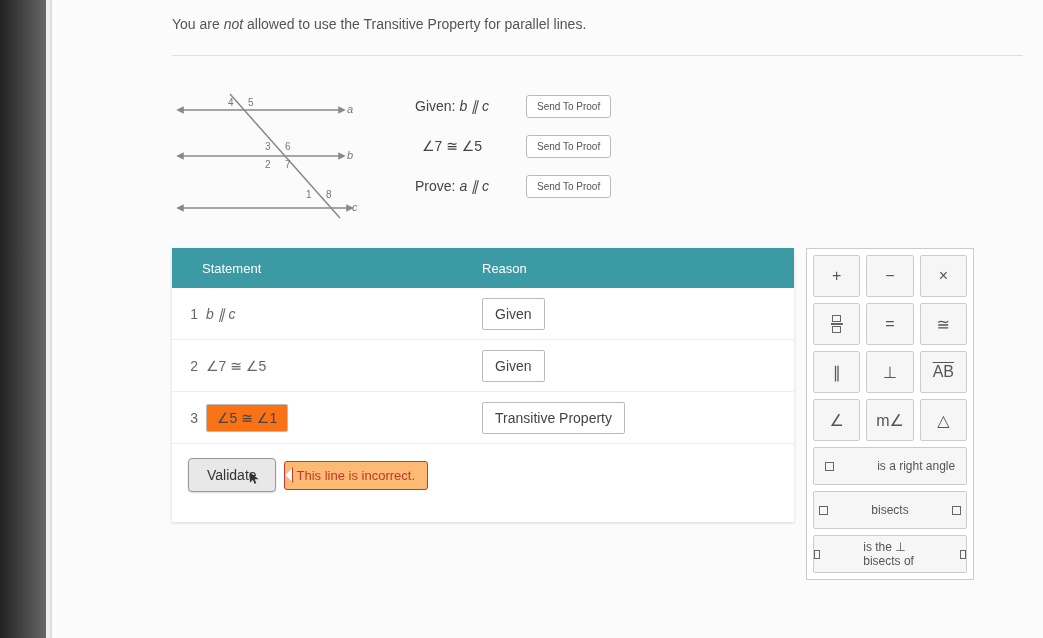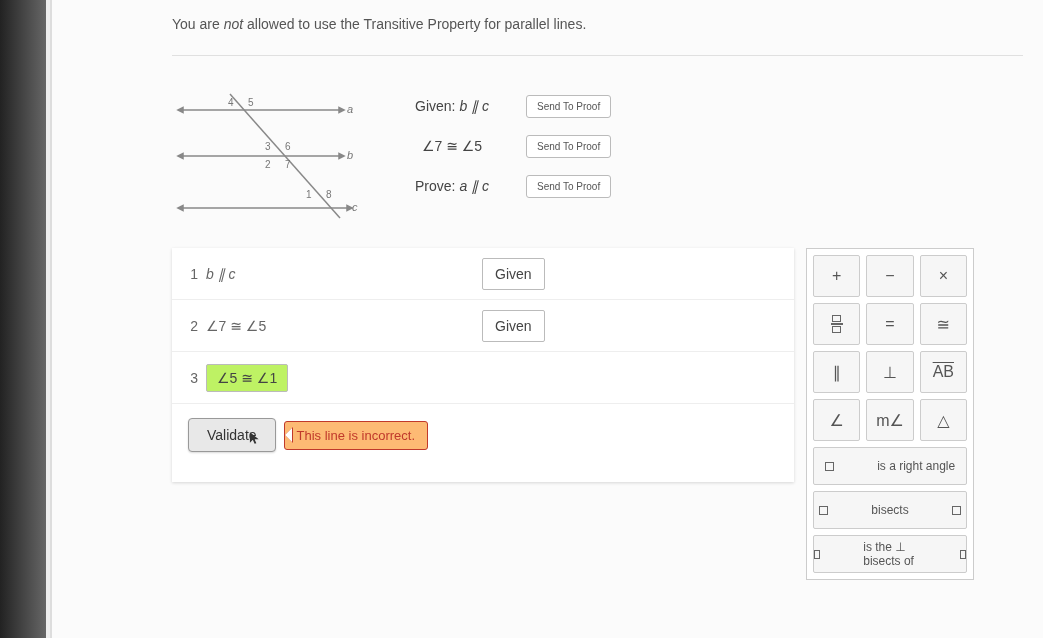--- a/index.html
+++ b/index.html
@@ -94,21 +94,21 @@
       min-height: 52px;
       font-size: 14px;
       color: #666;
     }
     .pt-row .num { width: 34px; text-align: right; padding-right: 8px; }
     .pt-row .stmt { width: 266px; }
     .pt-row .reason { flex:1; padding-left: 10px; text-decoration: underline; }
     .inline-box {
       display: inline-block;
       border: 1px solid #bbb;
-      background: #bef264;
+      background: #f97316;
       padding: 5px 10px;
       border-radius: 2px;
       font-size: 14px;
       color: #444;
     }
     .reason-box {
       display: inline-block;
       border: 1px solid #bbb;
       background: #fff;
       padding: 7px 12px;
@@ -262,34 +262,39 @@
         <div class="gs-label">
           <span>Prove: </span><span class="it">a ∥ c</span>
         </div>
         <button class="send-btn">Send To Proof</button>
       </div>
     </div>
   </div>
 
   <div class="proof-area">
     <div class="proof-table">
+      <div class="pt-head">
+        <div class="c1">Statement</div>
+        <div class="c2">Reason</div>
+      </div>
 
       <div class="pt-row">
         <div class="num">1</div>
         <div class="stmt" style="font-style:italic">b ∥ c</div>
         <div class="reason"><span class="reason-box">Given</span></div>
       </div>
       <div class="pt-row">
         <div class="num">2</div>
         <div class="stmt">∠7 ≅ ∠5</div>
         <div class="reason"><span class="reason-box">Given</span></div>
       </div>
       <div class="pt-row">
         <div class="num">3</div>
         <div class="stmt"><span class="inline-box">∠5 ≅ ∠1</span></div>
+        <div class="reason"><span class="reason-box">Transitive Property</span></div>
       </div>
 
       <div class="validate-row">
         <button class="validate-btn">
           <span>Validate</span>
           <span class="cursor-overlay">
             <svg width="14" height="14" viewBox="0 0 24 24">
                 <path fill="#333" d="M5 2l0 18 5-5 3 7 3-1-3-7 7 0z"></path>
               </svg>
           </span>

